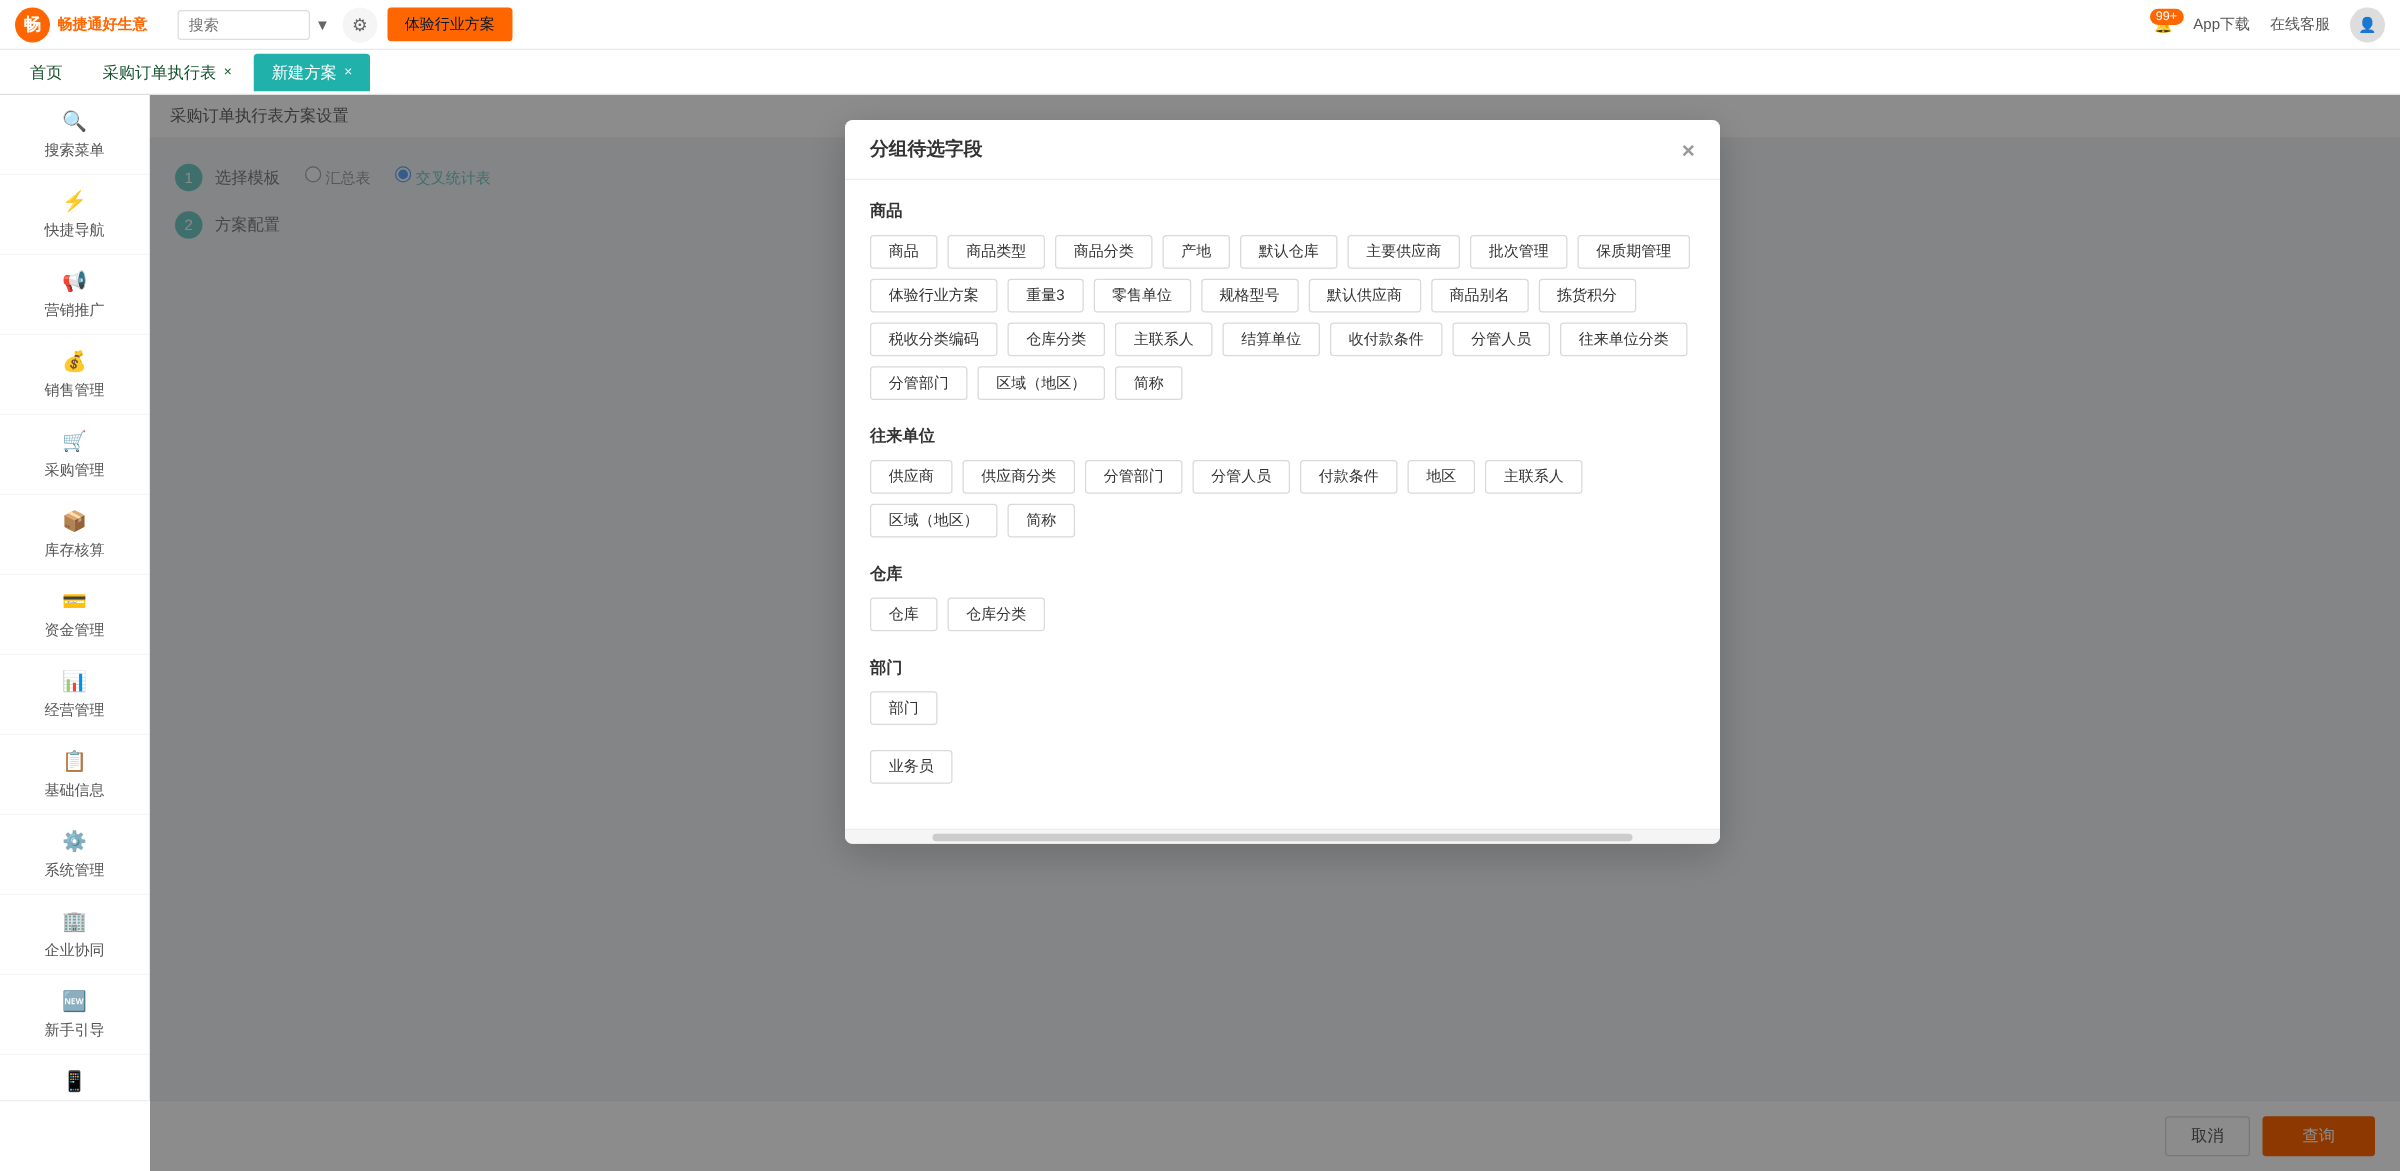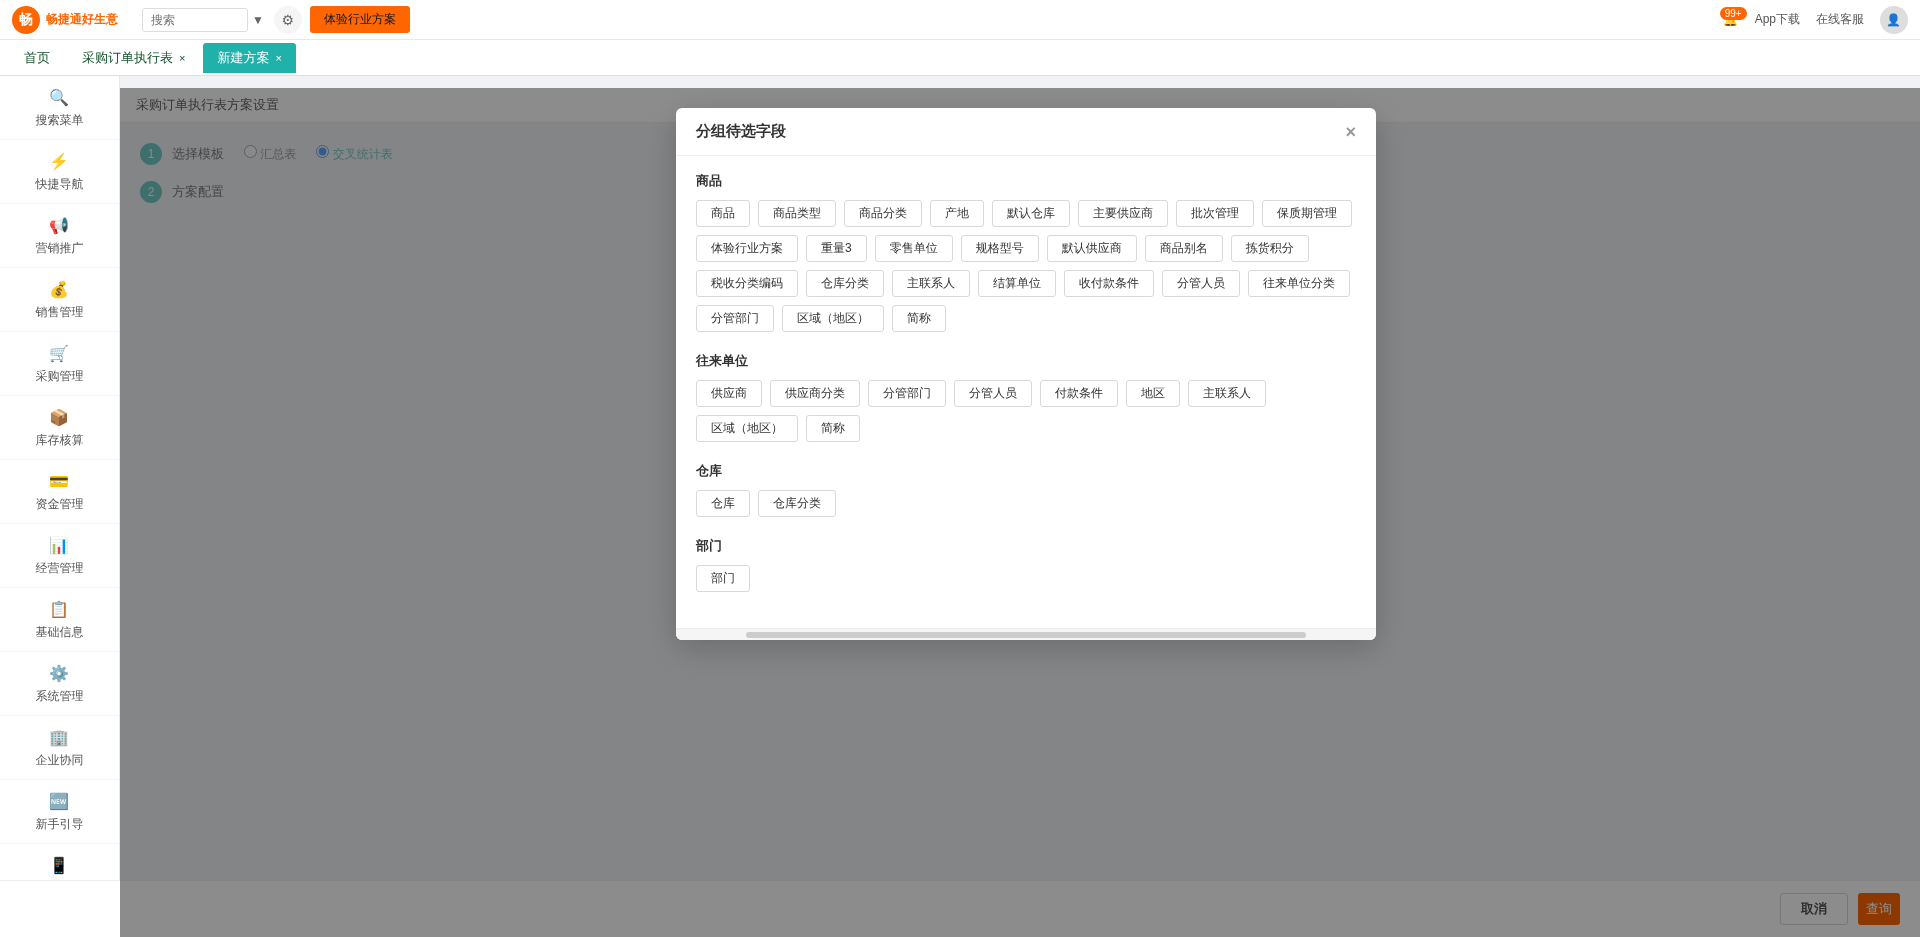--- a/index.html
+++ b/index.html
@@ -169,21 +169,20 @@
       justify-content: center;
       font-size: 16px;
     }
 
     
     .content-area {
       flex: 1;
       overflow: hidden;
       background: #f0f2f5;
       position: relative;
-      margin-top: 12px;
     }
     .page-header {
       background: #fff;
       padding: 8px 16px;
       font-size: 13px;
       color: #666;
       border-bottom: 1px solid #eee;
     }
 
     
@@ -285,24 +284,23 @@
       left: 0;
     }
     .btn-cancel {
       padding: 6px 20px;
       border: 1px solid #d9d9d9;
       border-radius: 3px;
       background: #fff;
       cursor: pointer;
       font-size: 13px;
       color: #555;
-      font-weight: bold;
     }
     .btn-confirm {
-      padding: 6px 8px;
+      padding: 6px 32px;
       border: none;
       border-radius: 3px;
       background: #f60;
       color: #fff;
       cursor: pointer;
       font-size: 13px;
     }
 
     
     .bg-content {
@@ -507,20 +505,23 @@
                 <div class="field-tag">仓库分类</div>
               </div>
             </div>
             <div class="field-section">
               <div class="section-title">部门</div>
               <div class="field-tags">
                 <div class="field-tag">部门</div>
               </div>
             </div>
             <div class="field-section">
+              <div class="field-tags">
+                <div class="field-tag">业务员</div>
+              </div>
             </div>
           </div>
         <div class="modal-hscroll">
           <div style="width:80%;height:6px;background:#ccc;border-radius:3px;margin:0 auto;"></div>
         </div>
       </div>
     </div>
   </div>
 </div>
 

